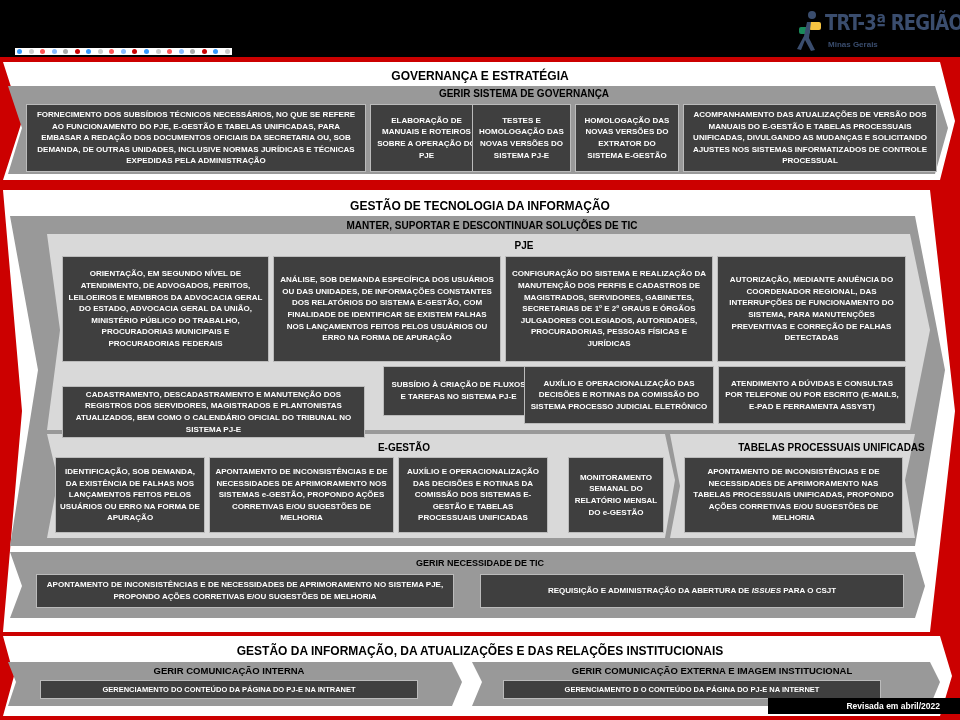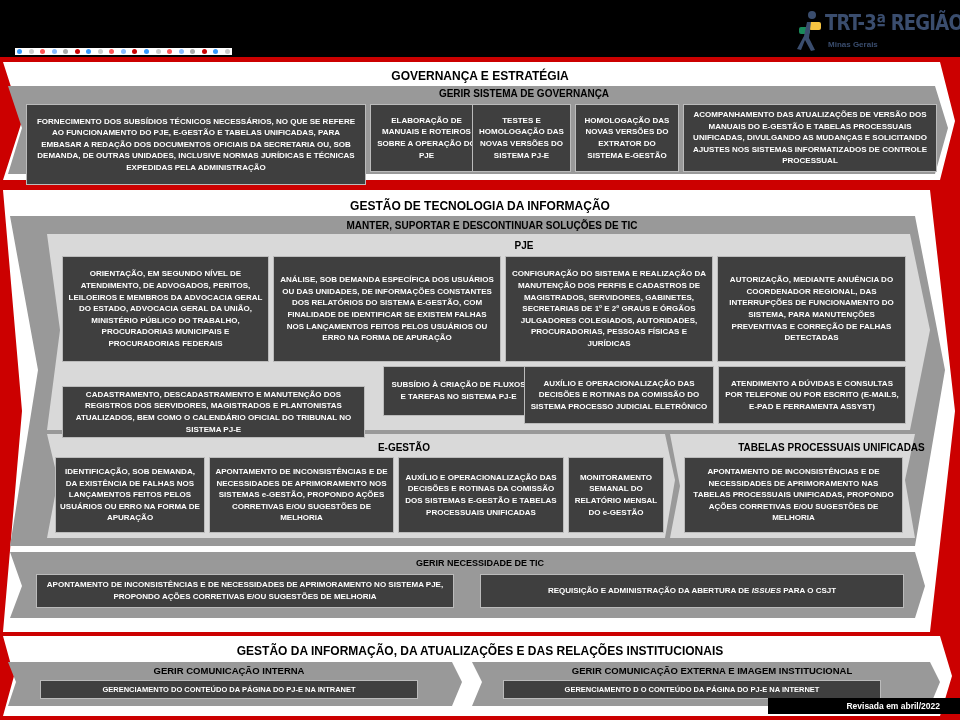--- a/index.html
+++ b/index.html
@@ -56,21 +56,21 @@
 </div>
 
 <div class="abs red" style="left:0;top:57px;width:960px;height:663px"></div>
 
 <svg class="abs" style="left:0;top:62px" width="960" height="118">
   <polygon points="3,0 940,0 955,59 940,118 3,118 22,59" fill="#fff"></polygon>
   <polygon points="8,24 935,24 948,66 935,112 8,112 22,66" fill="#999"></polygon>
 </svg>
 <div class="title t-big" style="left:0;top:69px;width:960px">GOVERNANÇA E ESTRATÉGIA</div>
 <div class="title t-mid" style="left:0;top:88px;width:960px">GERIR SISTEMA DE GOVERNANÇA</div>
-<div class="box" style="left:26px;top:104px;width:340px;height:81px">FORNECIMENTO DOS SUBSÍDIOS TÉCNICOS NECESSÁRIOS, NO QUE SE REFERE AO FUNCIONAMENTO DO PJE, E-GESTÃO E TABELAS UNIFICADAS, PARA EMBASAR A REDAÇÃO DOS DOCUMENTOS OFICIAIS DA SECRETARIA OU, SOB DEMANDA, DE OUTRAS UNIDADES, INCLUSIVE NORMAS JURÍDICAS E TÉCNICAS EXPEDIDAS PELA ADMINISTRAÇÃO</div>
+<div class="box" style="left:26px;top:104px;width:340px;height:68px">FORNECIMENTO DOS SUBSÍDIOS TÉCNICOS NECESSÁRIOS, NO QUE SE REFERE AO FUNCIONAMENTO DO PJE, E-GESTÃO E TABELAS UNIFICADAS, PARA EMBASAR A REDAÇÃO DOS DOCUMENTOS OFICIAIS DA SECRETARIA OU, SOB DEMANDA, DE OUTRAS UNIDADES, INCLUSIVE NORMAS JURÍDICAS E TÉCNICAS EXPEDIDAS PELA ADMINISTRAÇÃO</div>
 <div class="box" style="left:370px;top:104px;width:113px;height:68px">ELABORAÇÃO DE MANUAIS E ROTEIROS SOBRE A OPERAÇÃO DO PJE</div>
 <div class="box" style="left:472px;top:104px;width:99px;height:68px">TESTES E HOMOLOGAÇÃO DAS NOVAS VERSÕES DO SISTEMA PJ-E</div>
 <div class="box" style="left:575px;top:104px;width:104px;height:68px">HOMOLOGAÇÃO DAS NOVAS VERSÕES DO EXTRATOR DO SISTEMA E-GESTÃO</div>
 <div class="box" style="left:683px;top:104px;width:254px;height:68px">ACOMPANHAMENTO DAS ATUALIZAÇÕES DE VERSÃO DOS MANUAIS DO E-GESTÃO E TABELAS PROCESSUAIS UNIFICADAS, DIVULGANDO AS MUDANÇAS E SOLICITANDO AJUSTES NOS SISTEMAS INFORMATIZADOS DE CONTROLE PROCESSUAL</div>
 
 <svg class="abs" style="left:0;top:190px" width="960" height="442">
   <polygon points="3,0 930,0 955,221 930,442 3,442 22,221" fill="#fff"></polygon>
 
   <polygon points="10,26 915,26 945,180 915,356 10,356 38,180" fill="#999"></polygon>
 
@@ -92,21 +92,21 @@
 <div class="box" style="left:717px;top:256px;width:189px;height:106px">AUTORIZAÇÃO, MEDIANTE ANUÊNCIA DO COORDENADOR REGIONAL, DAS INTERRUPÇÕES DE FUNCIONAMENTO DO SISTEMA, PARA MANUTENÇÕES PREVENTIVAS E CORREÇÃO DE FALHAS DETECTADAS</div>
 
 <div class="box" style="left:62px;top:386px;width:303px;height:52px">CADASTRAMENTO, DESCADASTRAMENTO E MANUTENÇÃO DOS REGISTROS DOS SERVIDORES, MAGISTRADOS E PLANTONISTAS ATUALIZADOS, BEM COMO O CALENDÁRIO OFICIAL DO TRIBUNAL NO SISTEMA PJ-E</div>
 <div class="box" style="left:383px;top:366px;width:151px;height:50px">SUBSÍDIO À CRIAÇÃO DE FLUXOS E TAREFAS NO SISTEMA PJ-E</div>
 <div class="box" style="left:524px;top:366px;width:190px;height:58px">AUXÍLIO E OPERACIONALIZAÇÃO DAS DECISÕES E ROTINAS DA COMISSÃO DO SISTEMA PROCESSO JUDICIAL ELETRÔNICO</div>
 <div class="box" style="left:718px;top:366px;width:188px;height:58px">ATENDIMENTO A DÚVIDAS E CONSULTAS POR TELEFONE OU POR ESCRITO (E-MAILS, E-PAD E FERRAMENTA ASSYST)</div>
 
 <div class="title t-mid" style="left:300px;top:442px;width:120px">E-GESTÃO</div>
 <div class="box" style="left:55px;top:457px;width:150px;height:76px">IDENTIFICAÇÃO, SOB DEMANDA, DA EXISTÊNCIA DE FALHAS NOS LANÇAMENTOS FEITOS PELOS USUÁRIOS OU ERRO NA FORMA DE APURAÇÃO</div>
 <div class="box" style="left:209px;top:457px;width:185px;height:76px">APONTAMENTO DE INCONSISTÊNCIAS E DE NECESSIDADES DE APRIMORAMENTO NOS SISTEMAS e-GESTÃO, PROPONDO AÇÕES CORRETIVAS E/OU SUGESTÕES DE MELHORIA</div>
-<div class="box" style="left:398px;top:457px;width:166px;height:76px">AUXÍLIO E OPERACIONALIZAÇÃO DAS DECISÕES E ROTINAS DA COMISSÃO DOS SISTEMAS E-GESTÃO E TABELAS PROCESSUAIS UNIFICADAS</div>
+<div class="box" style="left:398px;top:457px;width:150px;height:76px">AUXÍLIO E OPERACIONALIZAÇÃO DAS DECISÕES E ROTINAS DA COMISSÃO DOS SISTEMAS E-GESTÃO E TABELAS PROCESSUAIS UNIFICADAS</div>
 <div class="box" style="left:568px;top:457px;width:96px;height:76px">MONITORAMENTO SEMANAL DO RELATÓRIO MENSAL DO e-GESTÃO</div>
 
 <div class="title t-mid" style="left:680px;top:442px;width:215px">TABELAS PROCESSUAIS UNIFICADAS</div>
 <div class="box" style="left:684px;top:457px;width:219px;height:76px">APONTAMENTO DE INCONSISTÊNCIAS E DE NECESSIDADES DE APRIMORAMENTO NAS TABELAS PROCESSUAIS UNIFICADAS, PROPONDO AÇÕES CORRETIVAS E/OU SUGESTÕES DE MELHORIA</div>
 
 <div class="title" style="left:0;top:558px;width:960px;font-size:9px">GERIR NECESSIDADE DE TIC</div>
 <div class="box" style="left:36px;top:574px;width:418px;height:34px">APONTAMENTO DE INCONSISTÊNCIAS E DE NECESSIDADES DE APRIMORAMENTO NO SISTEMA PJE, PROPONDO AÇÕES CORRETIVAS E/OU SUGESTÕES DE MELHORIA</div>
 <div class="box" style="left:480px;top:574px;width:424px;height:34px">
   <span>REQUISIÇÃO E ADMINISTRAÇÃO DA ABERTURA DE <i>ISSUES</i> PARA O CSJT</span>
 </div>

